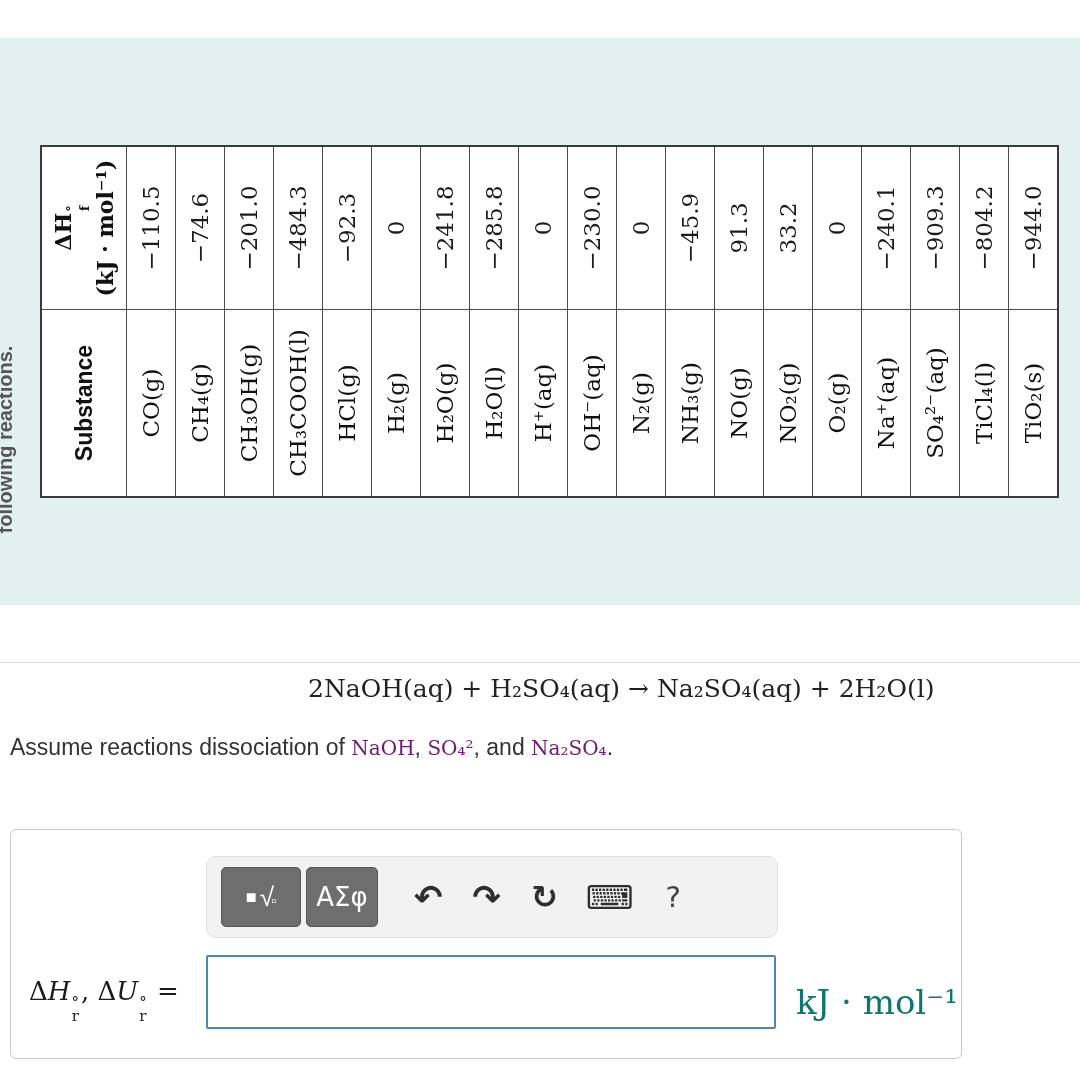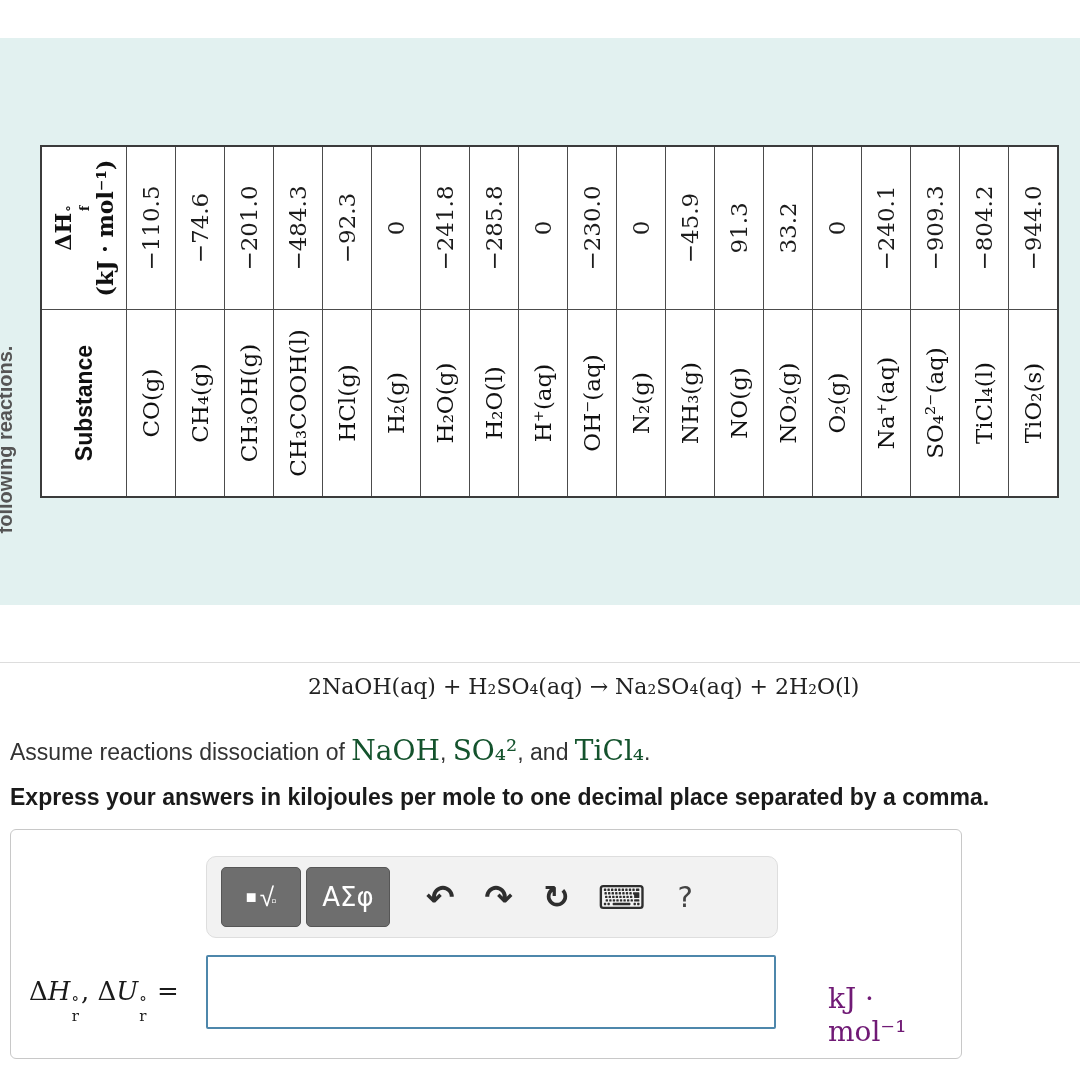--- a/index.html
+++ b/index.html
@@ -21,54 +21,54 @@
   .tcell.bot {height:186px;}
   .rot {position:absolute; top:50%; left:50%; transform:translate(-50%,-50%) rotate(-90deg); white-space:nowrap;}
   .num {font-size:23px; color:#1c1c1c; font-family:"DejaVu Serif", serif;}
   .formula {font-size:23px; color:#111; font-family:"DejaVu Serif", serif;}
   .hdr-dh {text-align:center; font-family:"DejaVu Serif", serif; font-weight:bold; font-size:22px; color:#111; line-height:1.3;}
   .hdr-substance {font-size:23px; font-weight:bold; color:#111; font-family:"Liberation Sans", sans-serif;}
   .stk {display:inline-flex; flex-direction:column; align-items:center; font-size:13px; line-height:1; vertical-align:-5px; margin-left:1px;}
 
   
   .divider {position:absolute; left:0; top:662px; width:1080px; height:1px; background:#ddd;}
-  .equation {position:absolute; left:308px; top:674px; font-family:"DejaVu Serif", serif; font-size:22px; color:#222;}
+  .equation {position:absolute; left:308px; top:674px; font-family:"DejaVu Serif", serif; font-size:25px; color:#222;}
   .assume {position:absolute; left:10px; top:734px; font-size:23px; color:#333;}
-  .assume .f {font-family:"DejaVu Serif", serif; font-size:28px; color:#14532d;}
+  .assume .f {font-family:"DejaVu Serif", serif; font-size:20px; color:#701a75;}
   .instruction {position:absolute; left:10px; top:784px; font-size:23px; font-weight:bold; color:#1a1a1a;}
 
   
   .answer-box {position:absolute; left:10px; top:829px; width:950px; height:228px;
                border:1px solid #c8c8c8; border-radius:6px; background:#fff;}
   .mtoolbar {position:absolute; left:195px; top:26px; width:572px; height:82px; background:#f2f2f2;
              border:1px solid #dedede; border-radius:10px; display:flex; align-items:center;
              padding:0 14px; box-sizing:border-box;}
   .tb-btn {height:60px; border-radius:5px; background:#6e6e6e; border:1px solid #565656; color:#fff;
            display:flex; align-items:center; justify-content:center; cursor:pointer;}
   .btn-template {width:80px; font-size:20px;}
-  .btn-greek {width:84px; margin-left:5px; font-size:26px; font-family:"DejaVu Sans", sans-serif;}
+  .btn-greek {width:72px; margin-left:5px; font-size:26px; font-family:"DejaVu Sans", sans-serif;}
   .tpl-sq {font-size:18px;}
   .tpl-root {font-size:26px; margin-left:3px;}
   .tpl-box {font-size:15px; margin-left:-3px; position:relative; top:3px;}
   .tb-icon {background:none; border:none; font-size:34px; color:#2e2e2e; cursor:pointer;
             font-family:"DejaVu Sans", sans-serif; line-height:1; padding:0;}
   .icon-undo {margin-left:36px; font-weight:bold;}
   .icon-redo {margin-left:30px; font-weight:bold;}
   .icon-reset {margin-left:30px; font-weight:bold; font-size:32px;}
   .icon-kbd {margin-left:28px; font-size:33px;}
   .icon-help {margin-left:32px; font-size:29px; color:#444;}
 
   .ans-label {position:absolute; left:18px; top:146px; font-family:"DejaVu Serif", serif; font-size:26px; color:#1b1b1b;}
   .ans-label .it {font-style:italic;}
   .stk2 {display:inline-flex; flex-direction:column; align-items:center; font-size:15px; line-height:0.95;
          vertical-align:-7px; margin:0 2px 0 1px; font-style:normal;}
   .ans-input {position:absolute; left:195px; top:125px; width:570px; height:74px; border:2px solid #4e87ab;
               border-radius:2px; box-sizing:border-box; font-size:26px; padding:0 10px; background:#fff;
               font-family:"Liberation Sans", sans-serif;}
-  .units {position:absolute; left:785px; top:152px; font-family:"DejaVu Serif", serif; font-size:28px; color:#701a75;margin-left:32px;}
+  .units {position:absolute; left:785px; top:152px; font-family:"DejaVu Serif", serif; font-size:34px; color:#0f766e;}
 </style>
 </head>
 <body>
 
 <div class="canvas">
 
   <div class="teal"></div>
 
   <div class="side-note">following reactions.</div>
 
@@ -239,23 +239,22 @@
         <div class="tcell bot">
           <span class="rot formula">TiO₂(s)</span>
         </div>
       </div>
     </div>
 
   <div class="divider"></div>
 
   <div class="equation">2NaOH(aq) + H₂SO₄(aq) → Na₂SO₄(aq) + 2H₂O(l)</div>
 
-  <div class="assume"><span>Assume reactions dissociation of </span><span class="f">NaOH</span><span>, </span><span class="f">SO₄²</span><span>, and </span><span class="f">TiCl₄</span><span>.</span></div>
-
-  <div class="instruction">Express your answers in kilojoules per mole to one decimal place separated by a comma.</div>
+  <div class="assume"><span>Assume reactions dissociation of </span><span class="f">NaOH</span><span>, </span><span class="f">SO₄²</span><span>, and </span><span class="f">Na₂SO₄</span><span>.</span></div>
+
 
   <div class="answer-box">
 
     <div class="mtoolbar">
       <button class="tb-btn btn-template">
           <span class="tpl-sq">■</span>
           <span class="tpl-root">√</span>
           <span class="tpl-box">▫</span>
         </button>
       <button class="tb-btn btn-greek">ΑΣφ</button>

